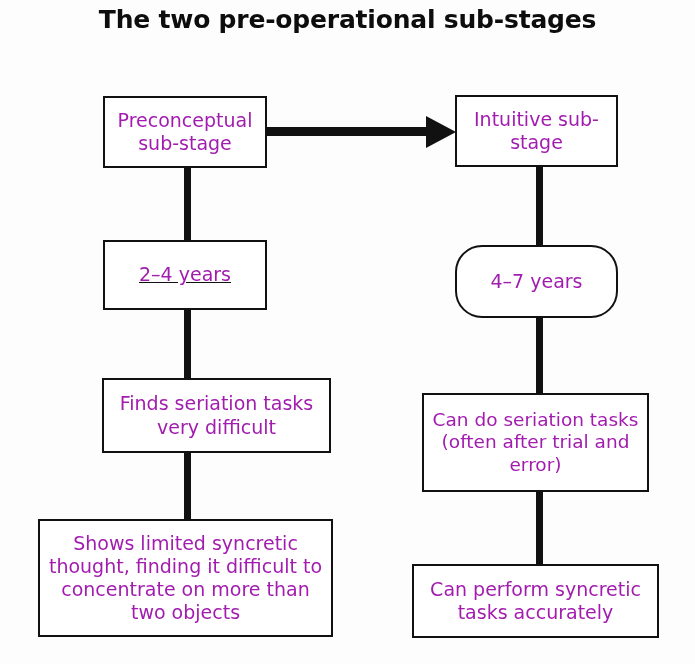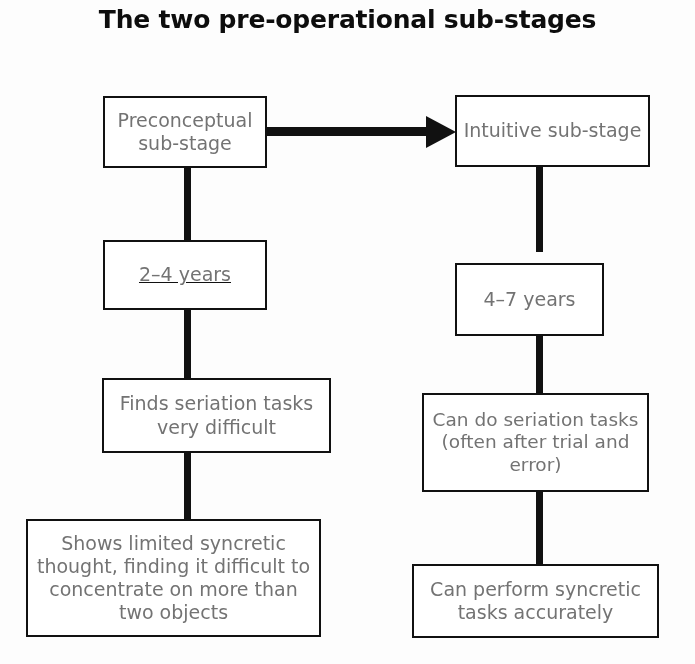--- a/index.html
+++ b/index.html
@@ -38,21 +38,21 @@
     display: flex;
     align-items: center;
     justify-content: center;
     text-align: center;
     z-index: 3;
   }
   .node-label {
     font-size: 19px;
     line-height: 1.22;
     padding: 0 6px;
-    color: #737373;
+    color: #a21caf;
   }
   .node-label.sm {
     font-size: 18.5px;
   }
   .connector {
     position: absolute;
     background: #111111;
     z-index: 1;
   }
   .arrow-shaft {
@@ -94,29 +94,29 @@
   </div>
 
   <div class="node" style="left:103px; top:240px; width:164px; height:70px;text-decoration:underline;">
     <span class="node-label">2–4 years</span>
   </div>
 
   <div class="node" style="left:70px; top:378px; width:229px; height:75px;margin-left:32px;">
     <span class="node-label">Finds seriation tasks very difficult</span>
   </div>
 
-  <div class="node" style="left:26px; top:519px; width:295px; height:118px;">
+  <div class="node" style="left:38px; top:519px; width:295px; height:118px;">
     <span class="node-label">Shows limited syncretic thought, finding it difficult to concentrate on more than two objects</span>
   </div>
 
-  <div class="node" style="left:455px; top:95px; width:195px; height:72px;">
+  <div class="node" style="left:455px; top:95px; width:163px; height:72px;">
     <span class="node-label">Intuitive sub-stage</span>
   </div>
 
-  <div class="node" style="left:455px; top:263px; width:149px; height:73px;">
+  <div class="node" style="left:455px; top:245px; width:163px; height:73px;border-radius:27px;">
     <span class="node-label">4–7 years</span>
   </div>
 
   <div class="node" style="left:422px; top:393px; width:227px; height:99px;">
     <span class="node-label sm">Can do seriation tasks (often after trial and error)</span>
   </div>
 
   <div class="node" style="left:412px; top:564px; width:247px; height:74px;">
     <span class="node-label">Can perform syncretic tasks accurately</span>
   </div>

